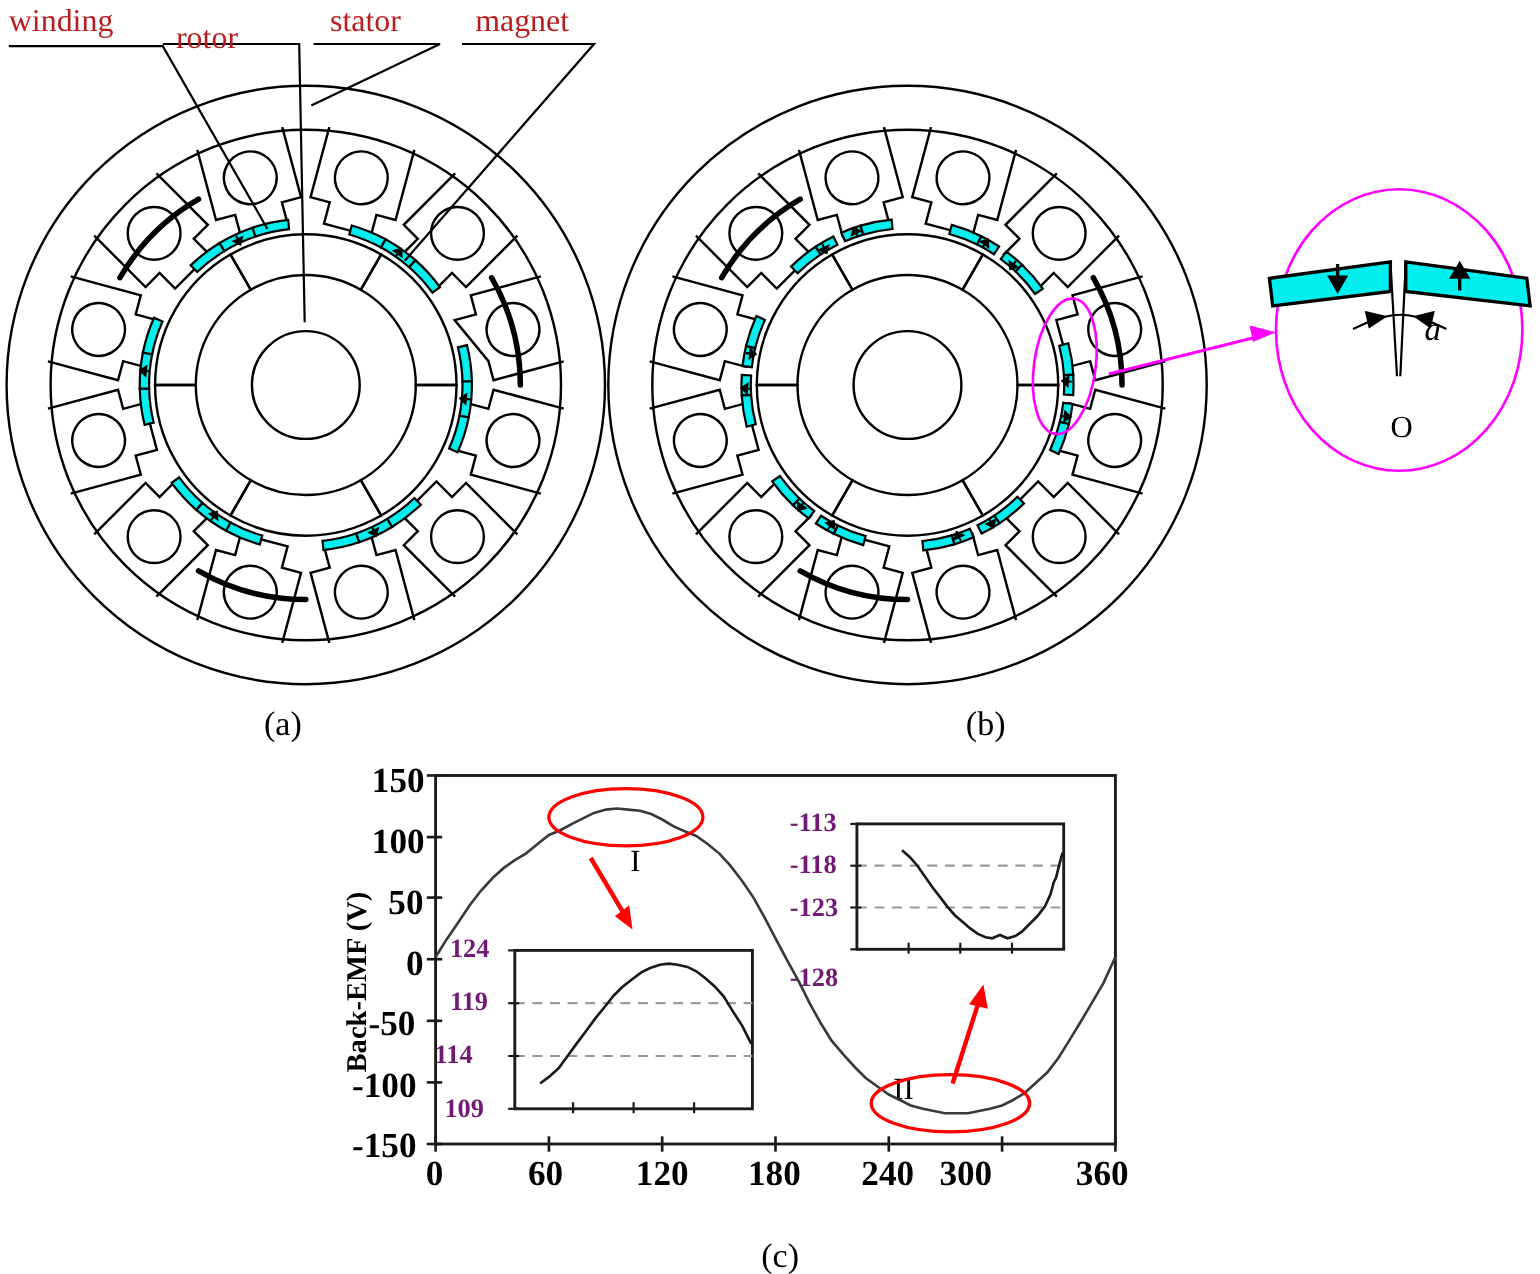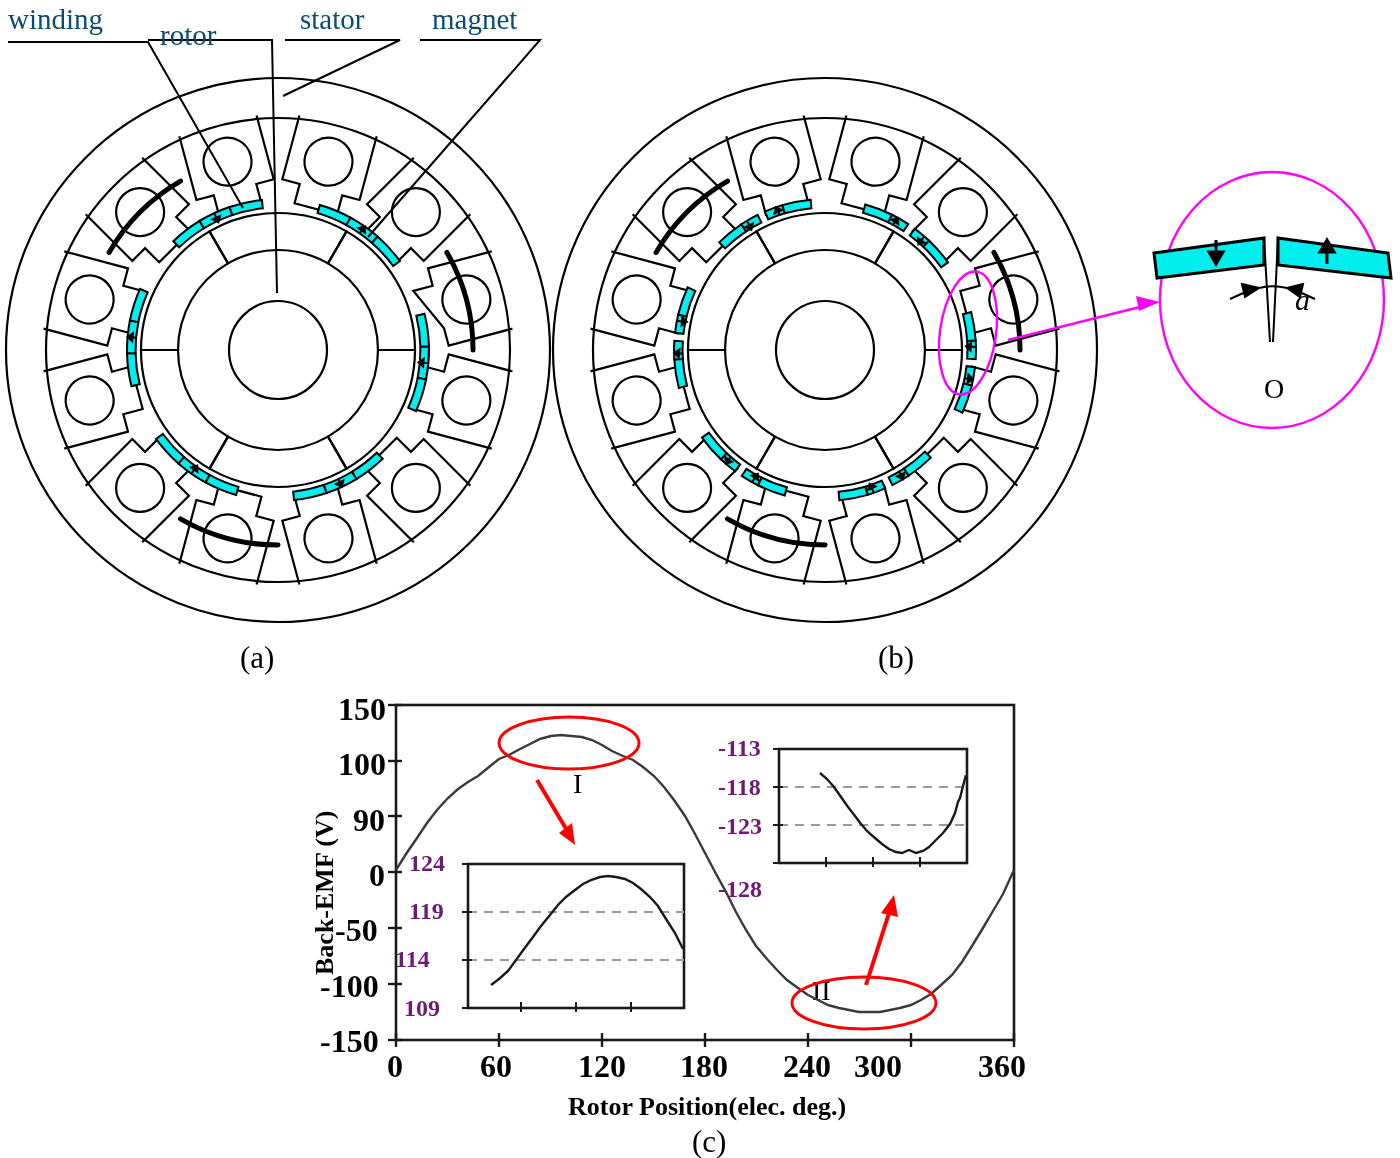--- a/index.html
+++ b/index.html
@@ -1,19 +1,19 @@
 <!DOCTYPE html>
 <html><head>
 <meta charset="utf-8">
 <style>
   html,body{margin:0;padding:0;background:#fff;}
   body{width:1400px;height:1158px;position:relative;overflow:hidden;
        font-family:"Liberation Serif",serif;color:#000;}
   .fig{position:absolute;left:0;top:0;width:1400px;height:1158px;}
-  .lbl{position:absolute;font-family:"Liberation Serif",serif;font-size:29px;color:#0c4a6e;white-space:nowrap;}
+  .lbl{position:absolute;font-family:"Liberation Serif",serif;font-size:29px;color:#b91c1c;white-space:nowrap;}
   .cap{position:absolute;font-family:"Liberation Serif",serif;font-size:31px;color:#000;}
   .axnum{position:absolute;font-family:"Liberation Serif",serif;font-weight:bold;font-size:32px;color:#000;white-space:nowrap;}
   .insnum{position:absolute;font-family:"Liberation Serif",serif;font-weight:bold;font-size:24px;color:#701a75;white-space:nowrap;}
   .axtitle{position:absolute;font-family:"Liberation Serif",serif;font-weight:bold;font-size:26px;color:#000;white-space:nowrap;}
   .ytitle{position:absolute;font-family:"Liberation Serif",serif;font-weight:bold;font-size:26px;color:#000;
           transform-origin:0 0;transform:rotate(-90deg);white-space:nowrap;}
   .roman{position:absolute;font-family:"Liberation Serif",serif;font-size:28px;color:#000;}
   .adet{position:absolute;font-family:"Liberation Serif",serif;font-style:italic;font-size:30px;color:#000;}
   .odet{position:absolute;font-family:"Liberation Serif",serif;font-size:28px;color:#000;}
   svg{position:absolute;left:0;top:0;overflow:visible;}
@@ -330,35 +330,34 @@
 
   <div class="cap" style="left:240px;top:640px;">(a)</div>
   <div class="cap" style="left:878px;top:640px;">(b)</div>
 
   <div style="position:absolute;left:0;top:0;width:1400px;height:1158px;">
 
     <div class="ytitle" style="left:310px;top:975px;">Back-EMF (V)</div>
 
     <div class="axnum" style="left:338px;top:691px;">150</div>
     <div class="axnum" style="left:338px;top:746px;">100</div>
-    <div class="axnum" style="left:353px;top:802px;">90</div>
+    <div class="axnum" style="left:353px;top:802px;">50</div>
     <div class="axnum" style="left:369px;top:857px;">0</div>
     <div class="axnum" style="left:335px;top:912px;">-50</div>
     <div class="axnum" style="left:320px;top:968px;">-100</div>
     <div class="axnum" style="left:320px;top:1023px;">-150</div>
 
     <div class="axnum" style="left:387px;top:1048px;">0</div>
     <div class="axnum" style="left:480px;top:1048px;">60</div>
     <div class="axnum" style="left:578px;top:1048px;">120</div>
     <div class="axnum" style="left:680px;top:1048px;">180</div>
     <div class="axnum" style="left:783px;top:1048px;">240</div>
     <div class="axnum" style="left:854px;top:1048px;">300</div>
     <div class="axnum" style="left:978px;top:1048px;">360</div>
 
-    <div class="axtitle" style="left:568px;top:1092px;">Rotor Position(elec. deg.)</div>
 
     <div class="insnum" style="left:409px;top:850px;">124</div>
     <div class="insnum" style="left:409px;top:898px;">119</div>
     <div class="insnum" style="left:395px;top:946px;">114</div>
     <div class="insnum" style="left:404px;top:995px;">109</div>
 
     <div class="insnum" style="left:718px;top:735px;">-113</div>
     <div class="insnum" style="left:718px;top:774px;">-118</div>
     <div class="insnum" style="left:718px;top:813px;">-123</div>
     <div class="insnum" style="left:718px;top:851px;margin-top:25px;">-128</div>

